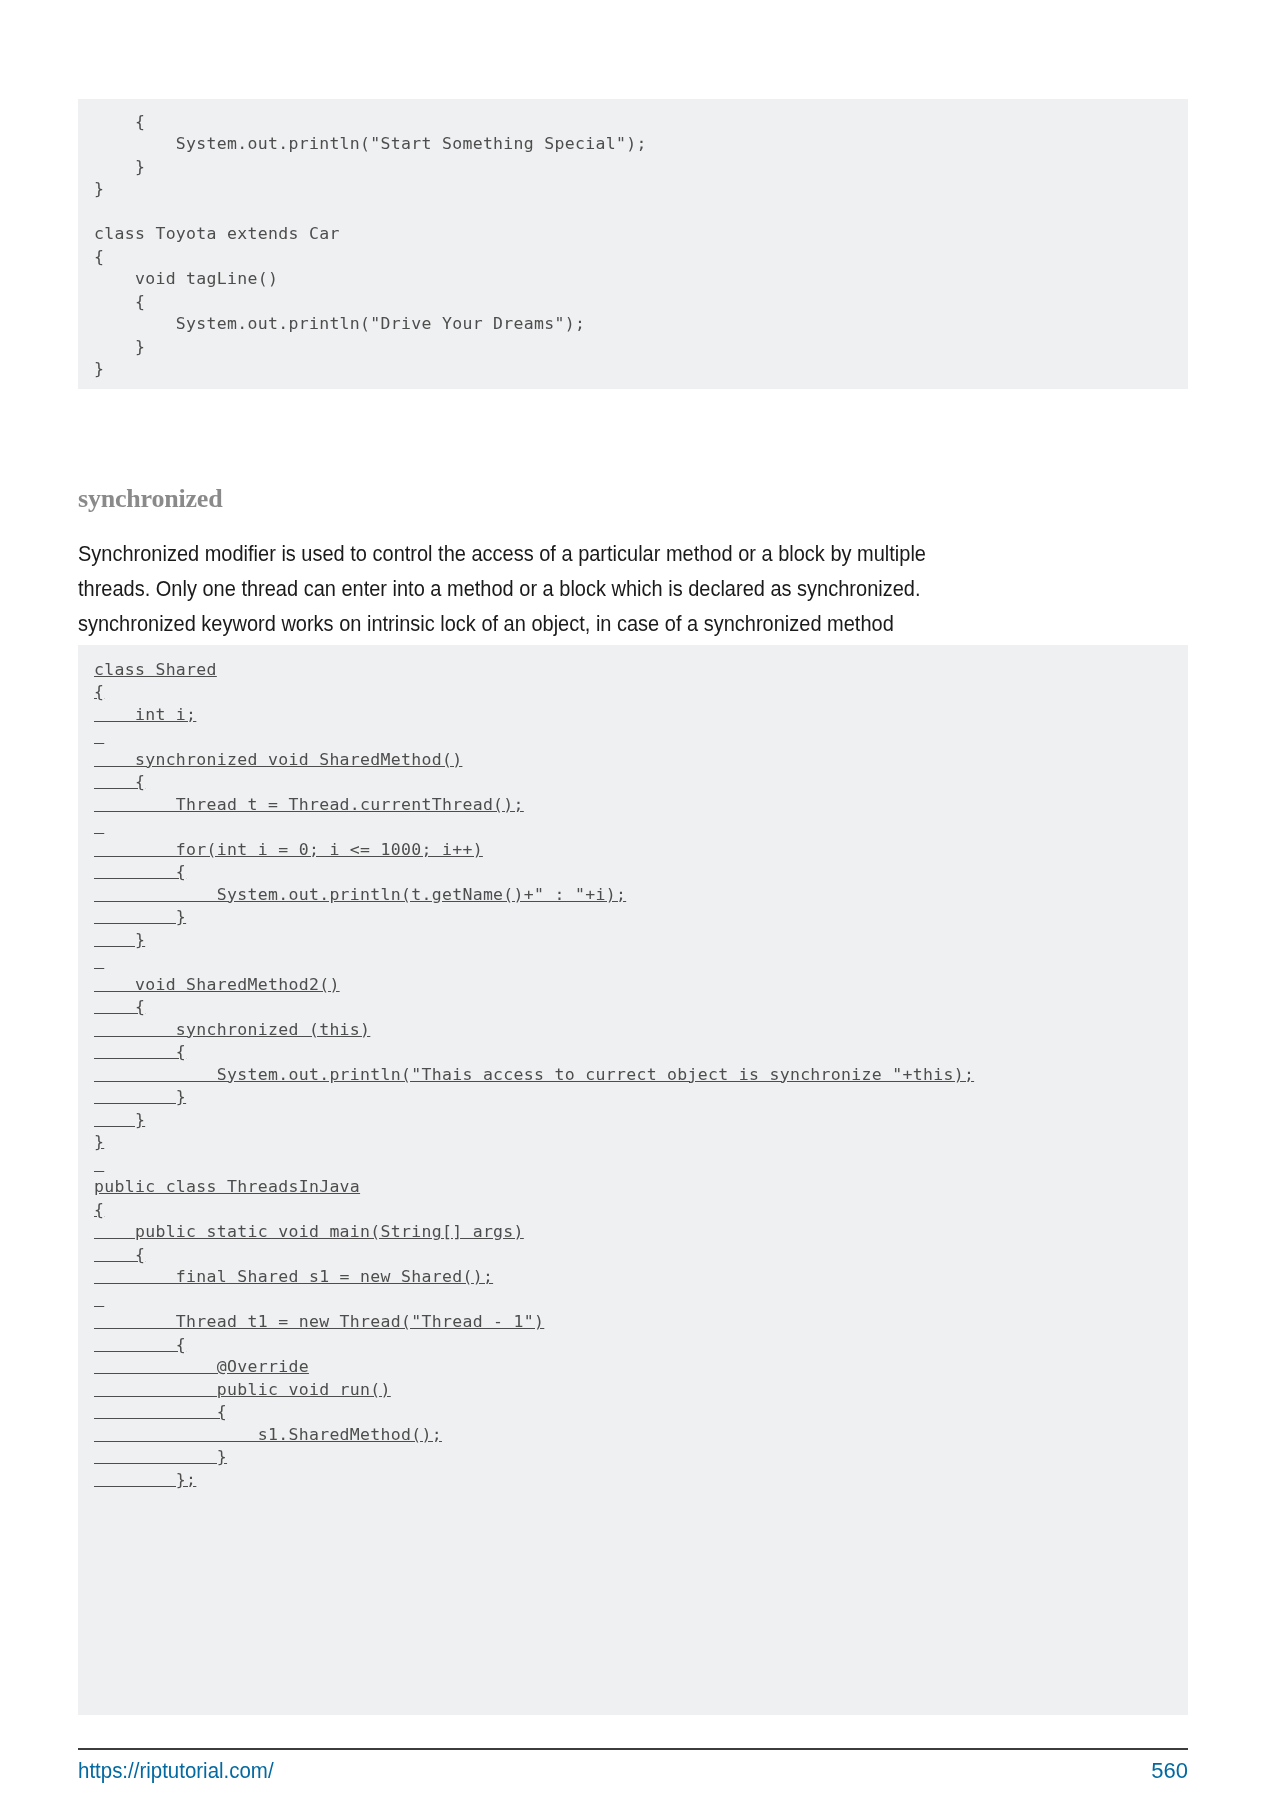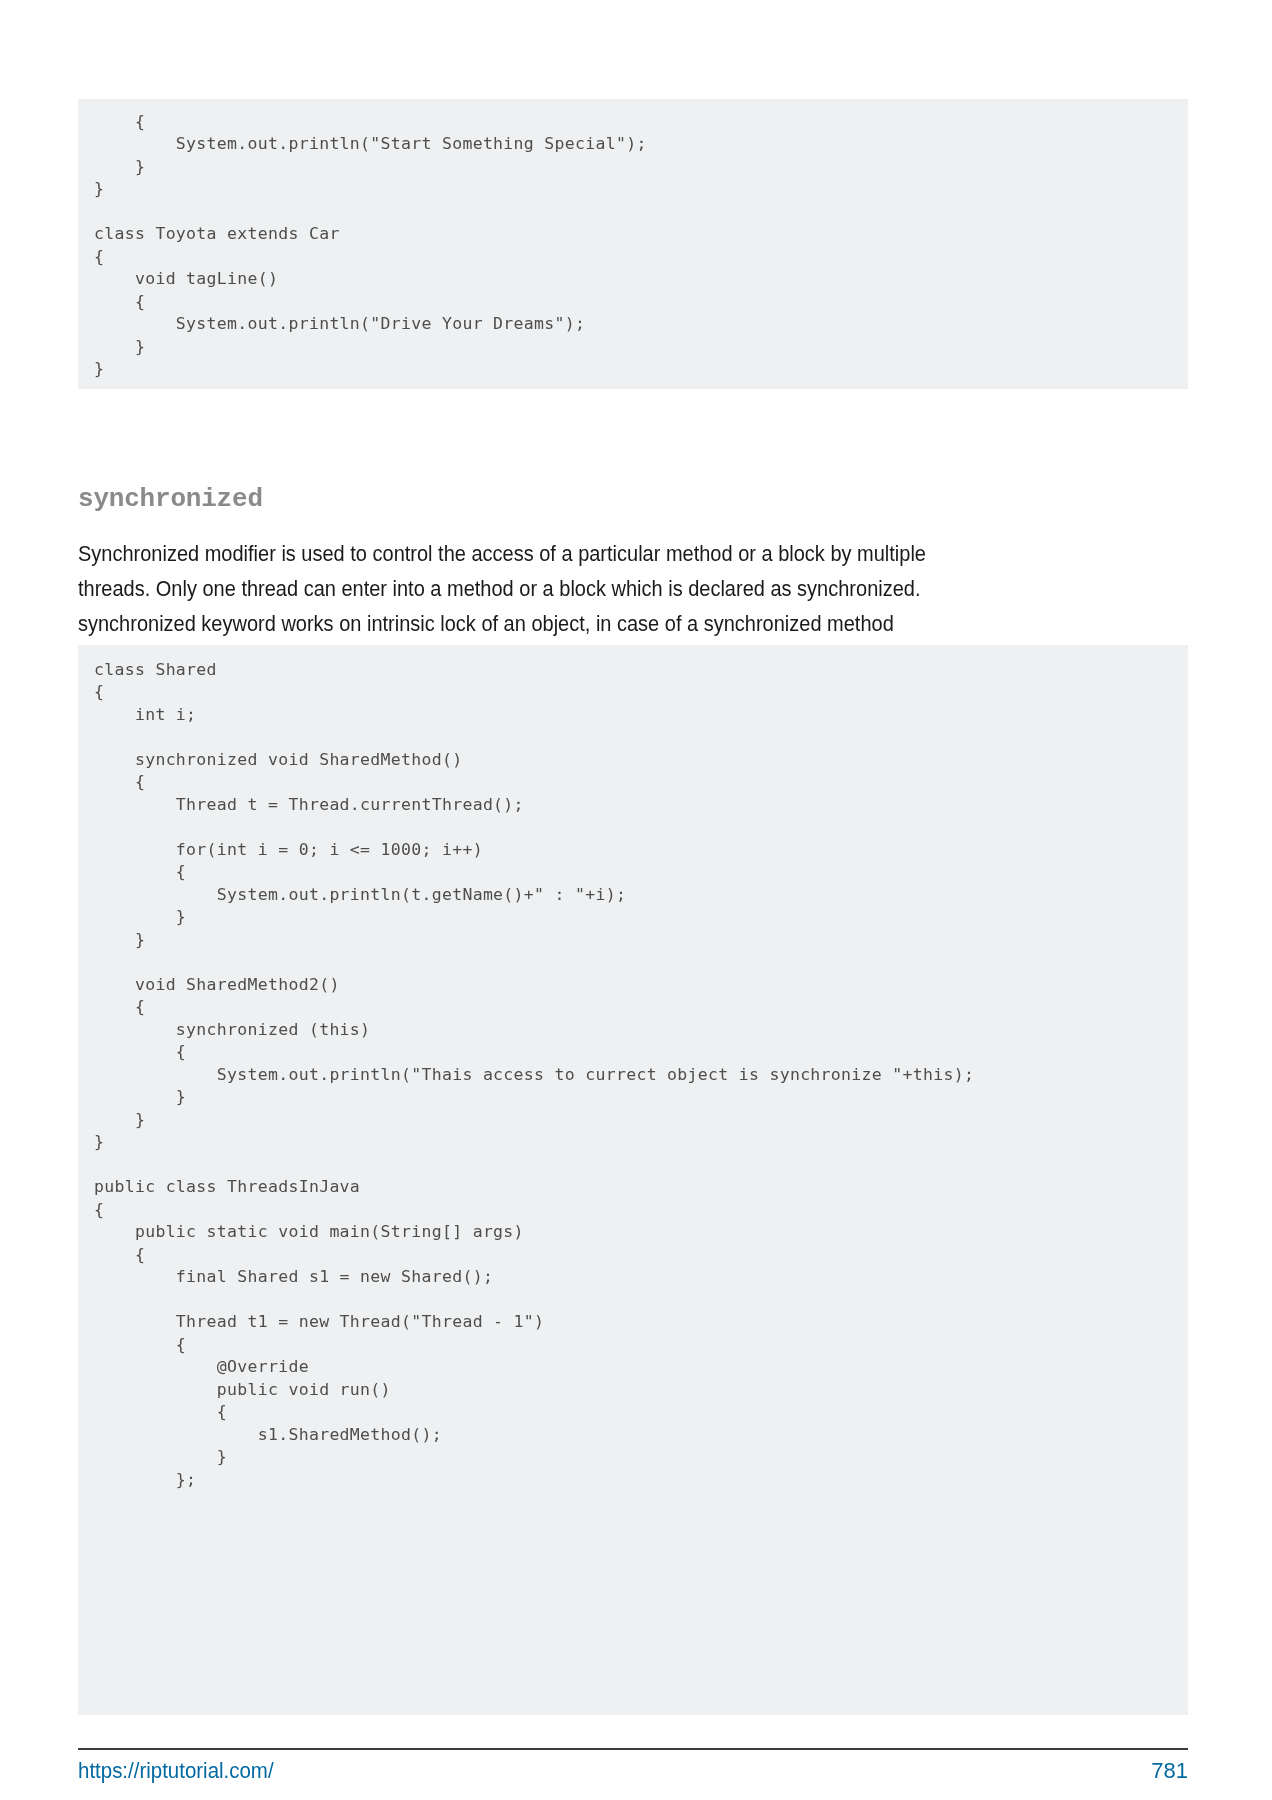--- a/index.html
+++ b/index.html
@@ -43,31 +43,32 @@
     height: 290px;
     padding: 12px 0 10px 16px;
   }
   #code-block-2 {
     position: absolute;
     left: 78px;
     top: 628px;
     width: 1110px;
     height: 1070px;
     padding: 14px 0 10px 16px;
+    text-decoration: underline;
   }
   .code-line {
     display: block;
     min-height: 22.5px;
   }
   
   .section-heading {
     position: absolute;
     left: 78px;
     top: 462px;
-    font-family: Liberation Mono, monospace;
+    font-family: Liberation Serif, serif;
     font-size: 26px;
     font-weight: bold;
     color: #8a8a8a;
     letter-spacing: -0.2px;
   }
   
   .body-paragraph {
     position: absolute;
     left: 78px;
     top: 537px;
@@ -132,16 +133,16 @@
       <span class="pline">current objects lock and static method uses class object. Any thread trying to execute a</span>
       <span class="pline">synchronized block must acquire the object lock first.</span>
     </div>
 
   <pre class="code-block" id="code-block-2"><span class="code-line">class Shared</span><span class="code-line">{</span><span class="code-line">    int i;</span><span class="code-line">&nbsp;</span><span class="code-line">    synchronized void SharedMethod()</span><span class="code-line">    {</span><span class="code-line">        Thread t = Thread.currentThread();</span><span class="code-line">&nbsp;</span><span class="code-line">        for(int i = 0; i &lt;= 1000; i++)</span><span class="code-line">        {</span><span class="code-line">            System.out.println(t.getName()+" : "+i);</span><span class="code-line">        }</span><span class="code-line">    }</span><span class="code-line">&nbsp;</span><span class="code-line">    void SharedMethod2()</span><span class="code-line">    {</span><span class="code-line">        synchronized (this)</span><span class="code-line">        {</span><span class="code-line">            System.out.println("Thais access to currect object is synchronize "+this);</span><span class="code-line">        }</span><span class="code-line">    }</span><span class="code-line">}</span><span class="code-line">&nbsp;</span><span class="code-line">public class ThreadsInJava</span><span class="code-line">{</span><span class="code-line">    public static void main(String[] args)</span><span class="code-line">    {</span><span class="code-line">        final Shared s1 = new Shared();</span><span class="code-line">&nbsp;</span><span class="code-line">        Thread t1 = new Thread("Thread - 1")</span><span class="code-line">        {</span><span class="code-line">            @Override</span><span class="code-line">            public void run()</span><span class="code-line">            {</span><span class="code-line">                s1.SharedMethod();</span><span class="code-line">            }</span><span class="code-line">        };</span></pre>
 
   <div class="footer-rule"></div>
 
   <div class="footer">
     <span class="footer-url">https://riptutorial.com/</span>
-    <span class="footer-page">781</span>
+    <span class="footer-page">560</span>
   </div>
 
 </div>
 
 </body></html>

